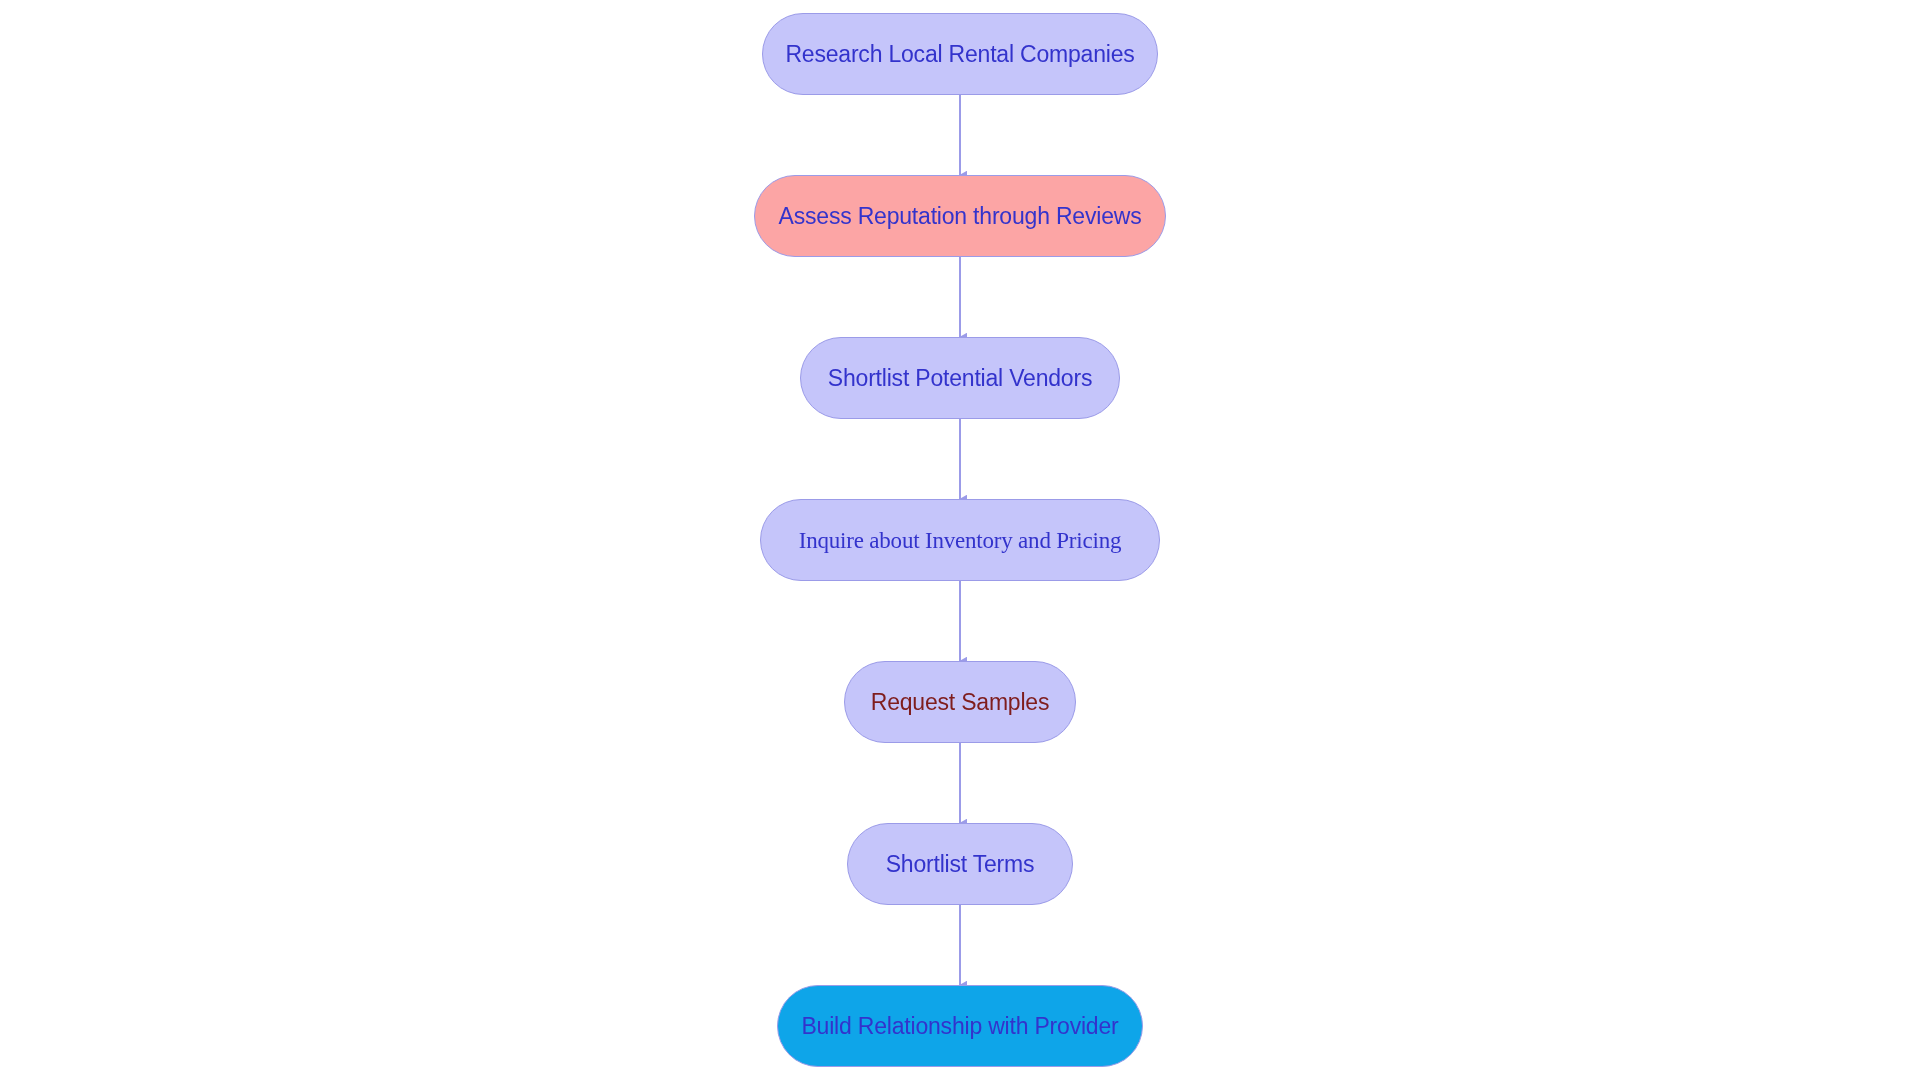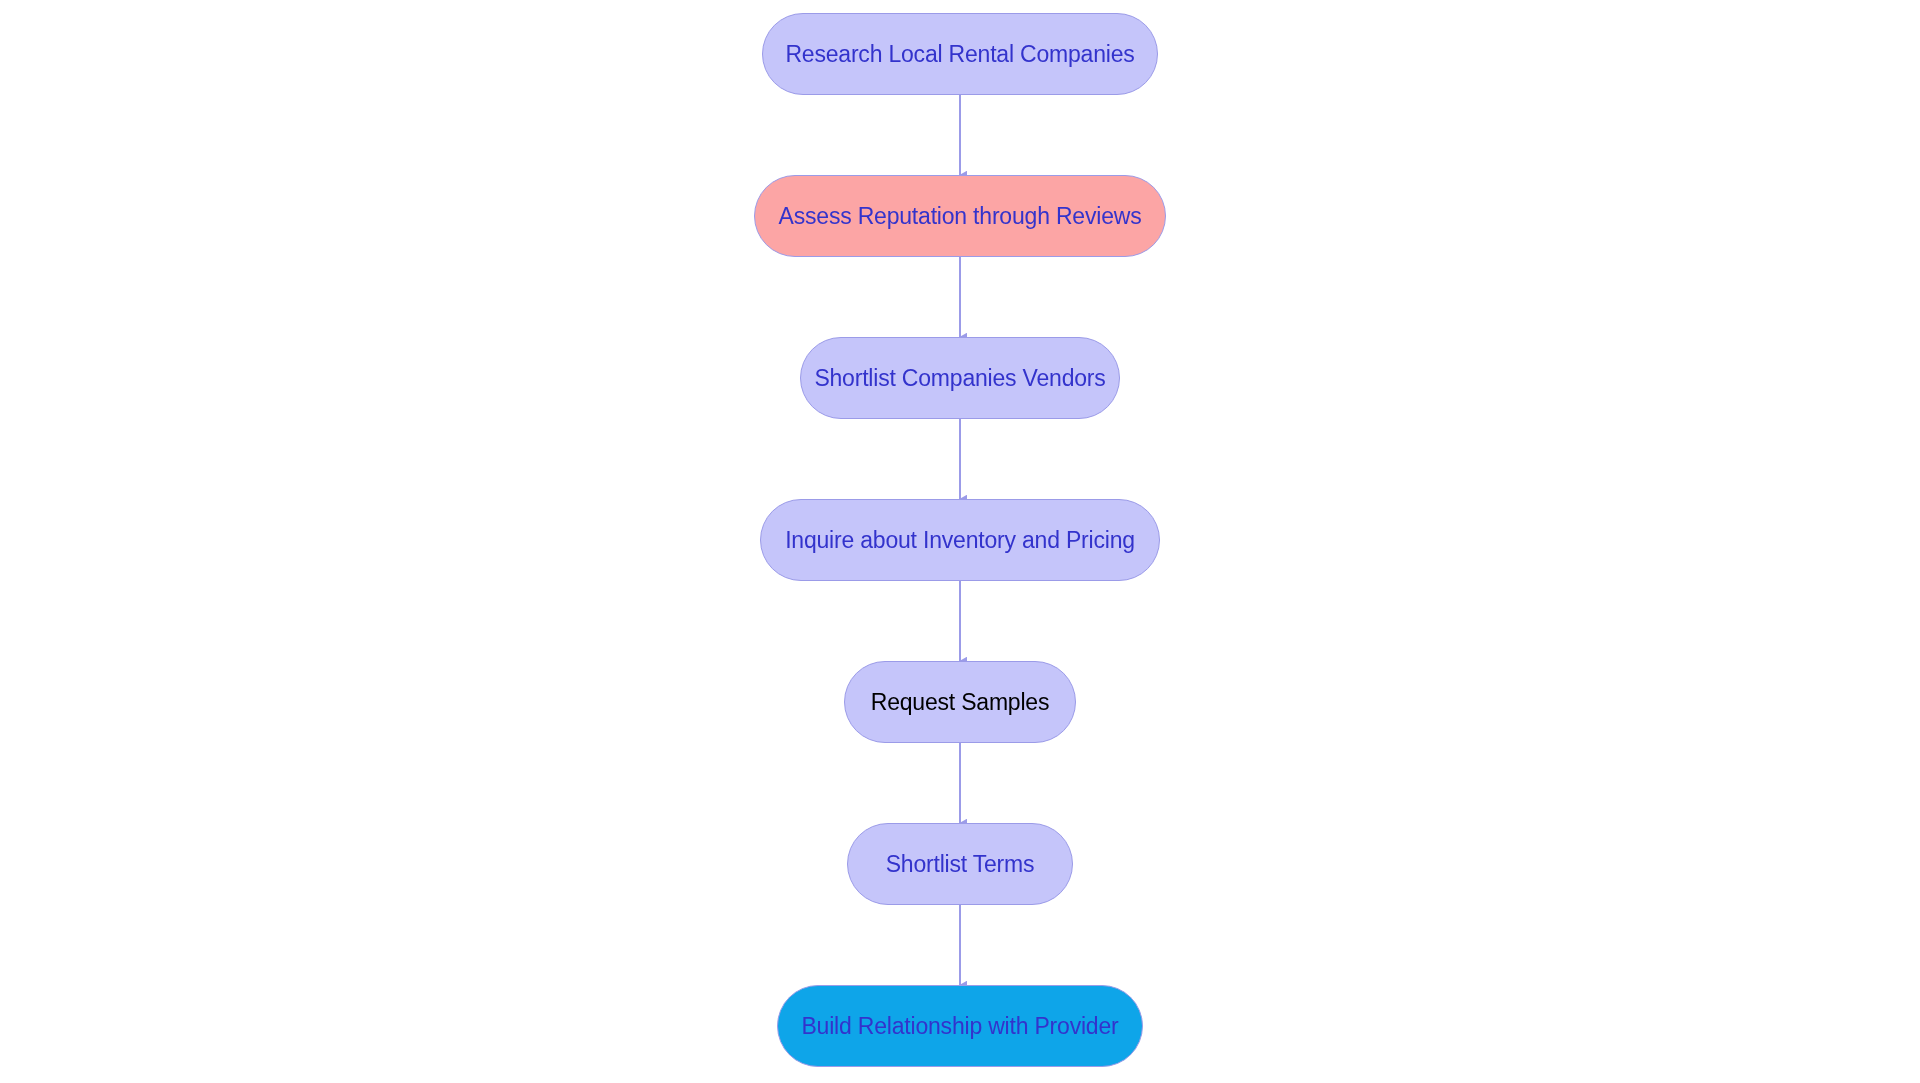--- a/index.html
+++ b/index.html
@@ -72,27 +72,27 @@
   </svg>
 
   <div id="node-group">
       <div class="flow-node" style="left: 960px; top: 54px; width: 396px; height: 82px; background: rgb(197, 197, 250); border-color: rgb(155, 155, 232);">
         <span class="flow-node-label" style="color: rgb(51, 51, 204);">Research Local Rental Companies</span>
       </div>
       <div class="flow-node" style="left: 960px; top: 216px; width: 412px; height: 82px; background: #fca5a5; border-color: rgb(155, 155, 232);">
         <span class="flow-node-label" style="color: rgb(51, 51, 204);">Assess Reputation through Reviews</span>
       </div>
       <div class="flow-node" style="left: 960px; top: 378px; width: 320px; height: 82px; background: rgb(197, 197, 250); border-color: rgb(155, 155, 232);">
-        <span class="flow-node-label" style="color: rgb(51, 51, 204);">Shortlist Companies Vendors</span>
+        <span class="flow-node-label" style="color: rgb(51, 51, 204);">Shortlist Potential Vendors</span>
       </div>
       <div class="flow-node" style="left: 960px; top: 540px; width: 400px; height: 82px; background: rgb(197, 197, 250); border-color: rgb(155, 155, 232);">
-        <span class="flow-node-label" style="color: rgb(51, 51, 204);">Inquire about Inventory and Pricing</span>
+        <span class="flow-node-label" style="color: rgb(51, 51, 204); font-family: Liberation Serif, serif;">Inquire about Inventory and Pricing</span>
       </div>
       <div class="flow-node" style="left: 960px; top: 702px; width: 232px; height: 82px; background: rgb(197, 197, 250); border-color: rgb(155, 155, 232);">
-        <span class="flow-node-label" style="color: #000000;">Request Samples</span>
+        <span class="flow-node-label" style="color: #7f1d1d;">Request Samples</span>
       </div>
       <div class="flow-node" style="left: 960px; top: 864px; width: 226px; height: 82px; background: rgb(197, 197, 250); border-color: rgb(155, 155, 232);">
         <span class="flow-node-label" style="color: rgb(51, 51, 204);">Shortlist Terms</span>
       </div>
       <div class="flow-node" style="left: 960px; top: 1026px; width: 366px; height: 82px; background: #0ea5e9; border-color: rgb(155, 155, 232);">
         <span class="flow-node-label" style="color: rgb(51, 51, 204);">Build Relationship with Provider</span>
       </div>
     </div>
 
 </div>

